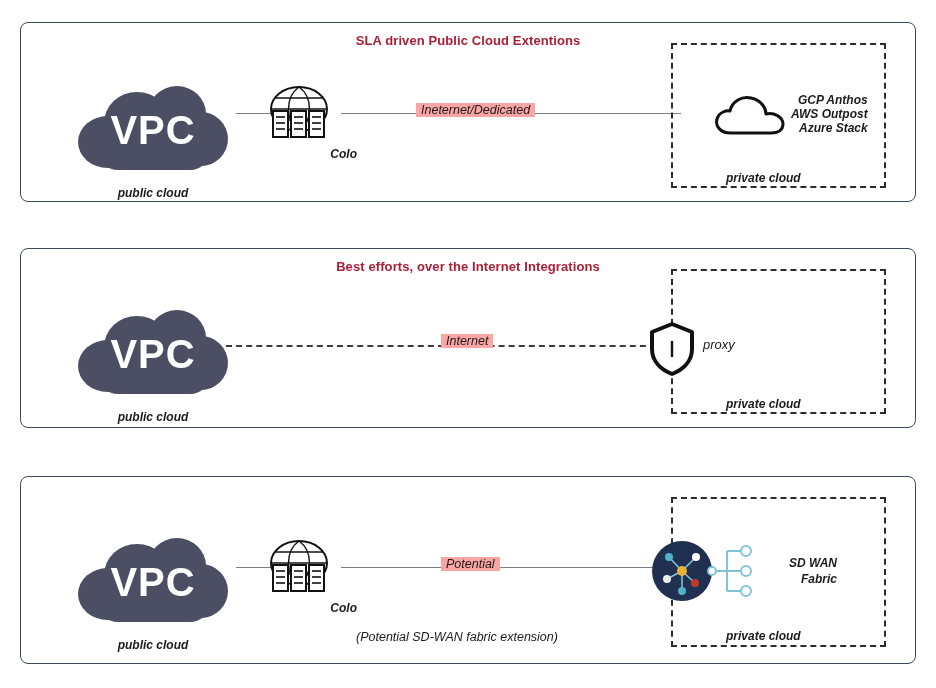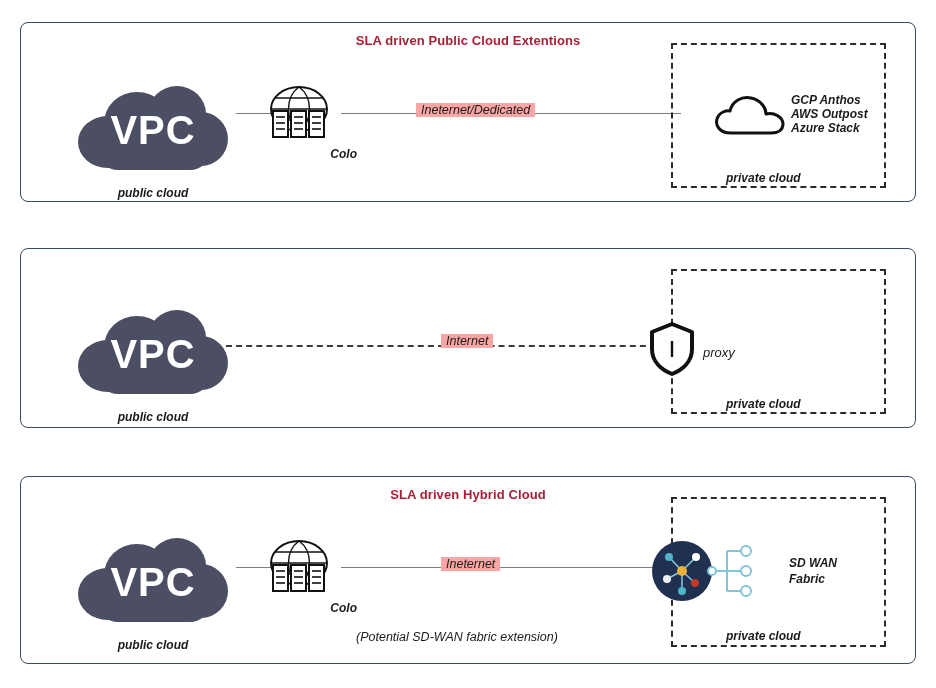--- a/index.html
+++ b/index.html
@@ -143,20 +143,21 @@
   }
 
   .side-label {
     position: absolute;
     font-size: 12px;
     font-style: italic;
     font-weight: bold;
     color: #1b1b1b;
     line-height: 14px;
     white-space: nowrap;
+    text-align: right;
   }
   .plain-label {
     position: absolute;
     font-size: 13px;
     font-style: italic;
     color: #1b1b1b;
     white-space: nowrap;
   }
   svg { display: block; }
 </style>
@@ -219,20 +220,21 @@
     </svg>
 
     <div class="side-label" style="left:770px; top:70px;">
       <div>GCP Anthos</div>
       <div>AWS Outpost</div>
       <div>Azure Stack</div>
     </div>
   </div>
 
   <div class="panel" id="panel-2">
+    <div class="panel-title">Best efforts, over the Internet Integrations</div>
 
     <div class="vpc-wrap" style="left:52px; top:56px;">
       <div class="vpc-cloud">
         <div class="b b1"></div>
           <div class="b b2"></div>
           <div class="b b3"></div>
         <div class="b b4"></div>
           <div class="b b5"></div>
         <div class="vpc-text">VPC</div>
       </div>
@@ -243,25 +245,24 @@
     <div class="link-label" style="left:420px; top:85px;">Internet</div>
 
     <div class="private-box" style="left:650px; top:20px; width:215px; height:145px;"></div>
     <div class="private-caption" style="left:705px; top:148px;">private cloud</div>
 
     <svg style="position:absolute; left:627px; top:72px;" width="48" height="56" viewBox="0 0 48 56">
       <path d="M24 3 L44 11 V28 C44 41 34 49 24 53 C14 49 4 41 4 28 V11 Z" fill="#ffffff" stroke="#111" stroke-width="4" stroke-linejoin="round"></path>
       <path d="M24 20 V36" stroke="#111" stroke-width="2.4"></path>
     </svg>
 
-    <div class="plain-label" style="left:682px; top:96px; font-weight:normal;">proxy</div>
+    <div class="plain-label" style="left:682px; top:88px; font-weight:normal;">proxy</div>
   </div>
 
   <div class="panel" id="panel-3">
-    <div class="panel-title">SLA driven Hybrid Cloud</div>
 
     <div class="vpc-wrap" style="left:52px; top:56px;">
       <div class="vpc-cloud">
         <div class="b b1"></div>
           <div class="b b2"></div>
           <div class="b b3"></div>
         <div class="b b4"></div>
           <div class="b b5"></div>
         <div class="vpc-text">VPC</div>
       </div>
@@ -290,21 +291,21 @@
             <path d="M27 44 H36"></path>
           <path d="M45 32 H54"></path>
             <path d="M45 38 H54"></path>
             <path d="M45 44 H54"></path>
         </g>
       </svg>
       <div class="colo-caption">Colo</div>
     </div>
 
     <div class="link" style="left:320px; top:90px; width:315px;"></div>
-    <div class="link-label" style="left:420px; top:80px;">Ineternet</div>
+    <div class="link-label" style="left:420px; top:80px;">Potential</div>
     <div class="sub-label" style="left:335px; top:110px;">(Potential SD-WAN fabric extension)</div>
 
     <div class="private-box" style="left:650px; top:20px; width:215px; height:150px;"></div>
     <div class="private-caption" style="left:705px; top:152px;">private cloud</div>
 
     <svg style="position:absolute; left:628px; top:62px;" width="130" height="70" viewBox="0 0 130 70">
       <circle cx="33" cy="32" r="30" fill="#1f3050"></circle>
       <g stroke="#7fc4d8" stroke-width="1.6">
         <path d="M33 32 L20 18"></path>
           <path d="M33 32 L47 18"></path>

